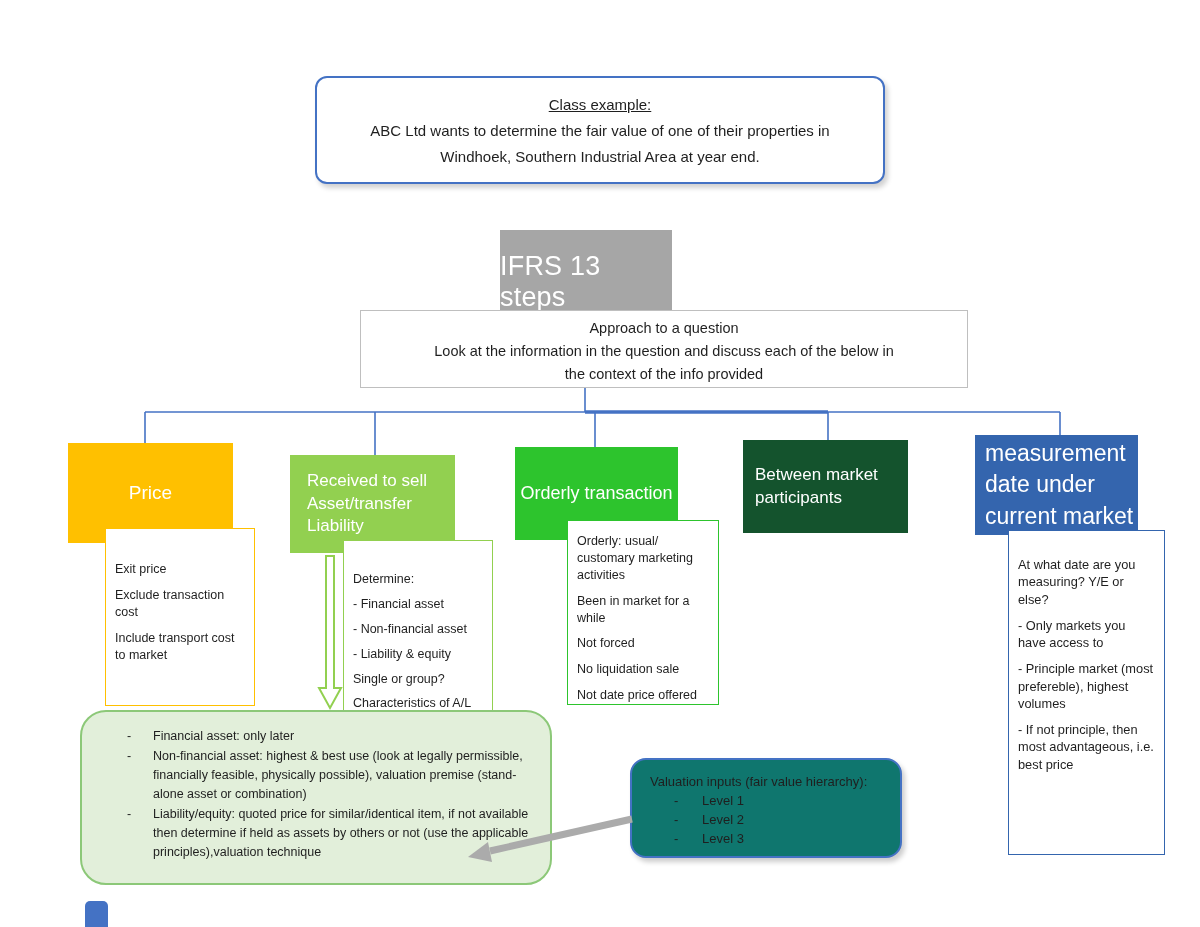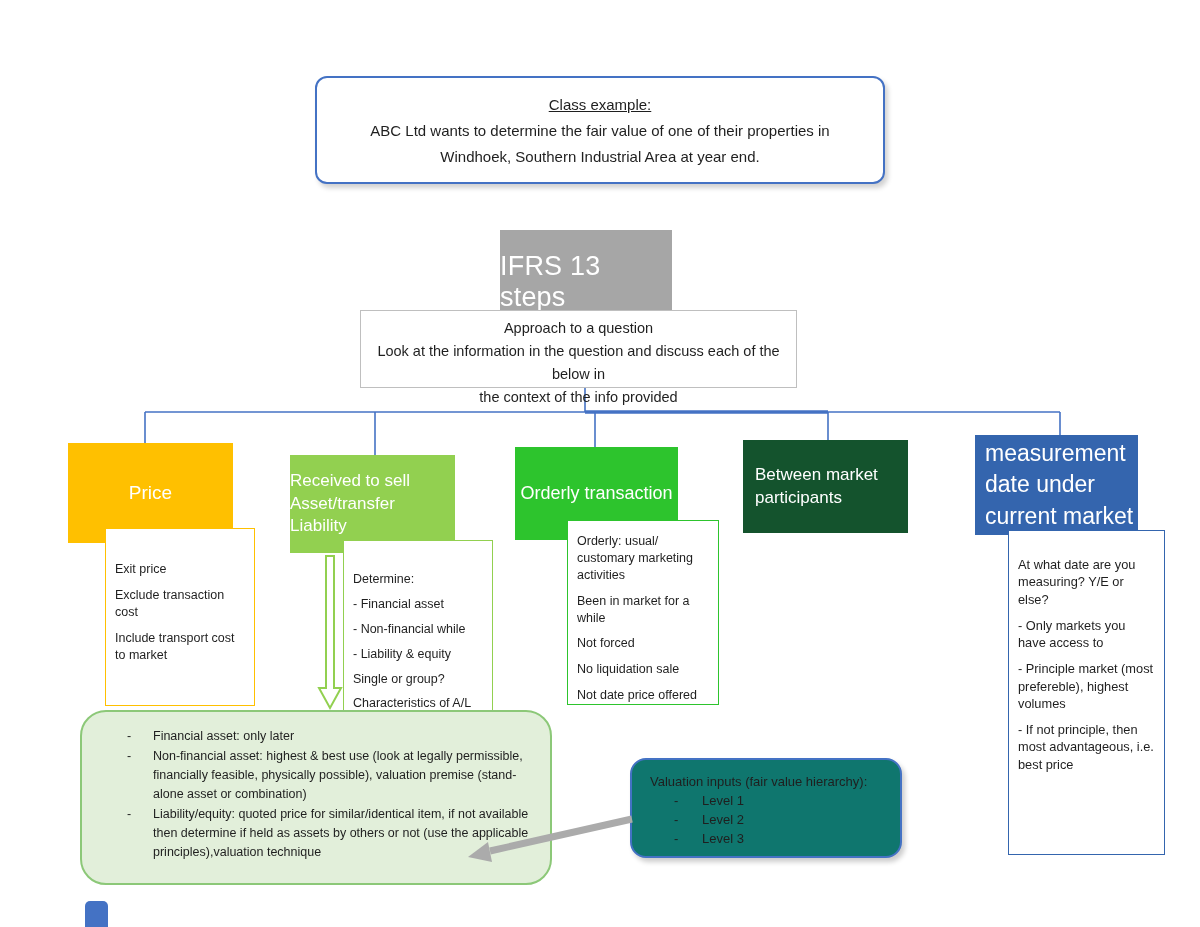--- a/index.html
+++ b/index.html
@@ -30,33 +30,33 @@
   
   .ifrs-title {
     position: absolute; left: 500px; top: 230px; width: 172px; height: 104px;
     background: #A6A6A6; color: #ffffff; z-index: 2;
     display: flex; align-items: center; justify-content: center;
     font-size: 27px; letter-spacing: 0.2px;
   }
 
   
   .approach {
-    position: absolute; left: 360px; top: 310px; width: 437px; height: 78px;
+    position: absolute; left: 360px; top: 310px; width: 608px; height: 78px;
     background: #fff; border: 1.5px solid #BFBFBF; z-index: 2;
     text-align: center; font-size: 14.5px; line-height: 23px; padding-top: 6px;
   }
 
   
   .col-header {
     position: absolute; color: #fff; z-index: 2;
     display: flex; align-items: center;
     line-height: 1.35;
   }
   .hdr-price   { left: 68px;  top: 443px; width: 165px; height: 100px; background: #FFC000; justify-content: center; font-size: 19px; }
-  .hdr-received{ left: 290px; top: 455px; width: 165px; height: 98px;  background: #92D050; font-size: 17px; }
+  .hdr-received{ left: 290px; top: 455px; width: 165px; height: 98px;  background: #92D050; padding-left: 17px; font-size: 17px; }
   .hdr-orderly { left: 515px; top: 447px; width: 163px; height: 93px;  background: #2DC42D; justify-content: center; text-align: center; font-size: 18px; }
   .hdr-participants { left: 743px; top: 440px; width: 165px; height: 93px; background: #14532d; padding-left: 12px; font-size: 17px; }
   .hdr-measurement  { left: 975px; top: 435px; width: 163px; height: 100px; background: #3465AE; padding-left: 10px; font-size: 23px; }
 
   
   .detail {
     position: absolute; background: #fff; z-index: 3;
     font-size: 12.5px; line-height: 1.35; color: #1f1f1f;
   }
   .detail p { margin: 0 0 9px 0; }
@@ -143,21 +143,21 @@
 
   <div class="detail det-price">
     <p>Exit price</p>
     <p>Exclude transaction cost</p>
     <p>Include transport cost to market</p>
   </div>
 
   <div class="detail det-received">
     <p>Determine:</p>
     <p>- Financial asset</p>
-    <p>- Non-financial while</p>
+    <p>- Non-financial asset</p>
     <p>- Liability &amp; equity</p>
     <p>Single or group?</p>
     <p>Characteristics of A/L</p>
   </div>
 
   <div class="detail det-orderly">
     <p>Orderly:  usual/ customary marketing activities</p>
     <p>Been in market for a while</p>
     <p>Not forced</p>
     <p>No liquidation sale</p>

